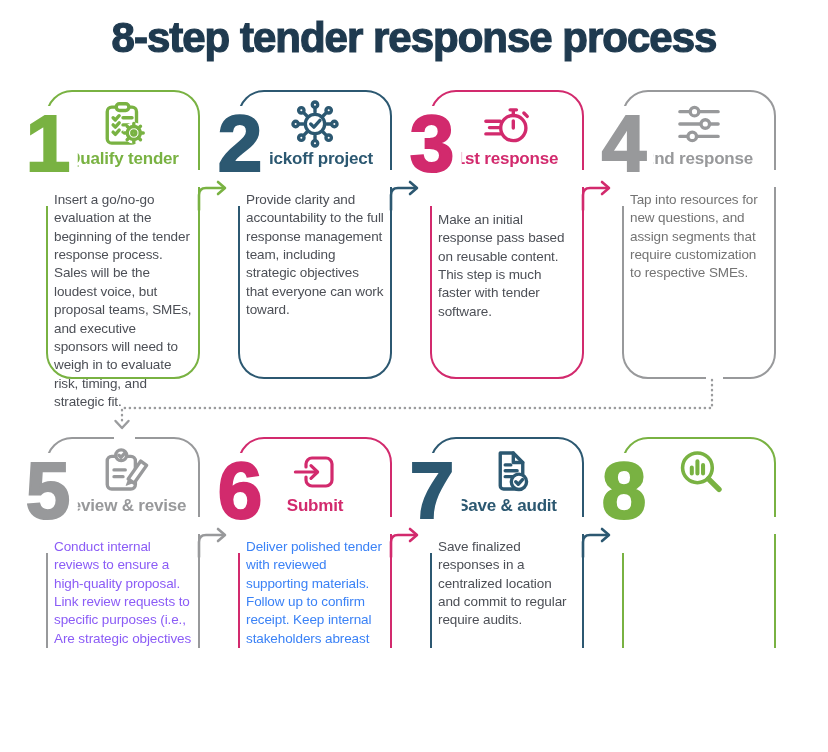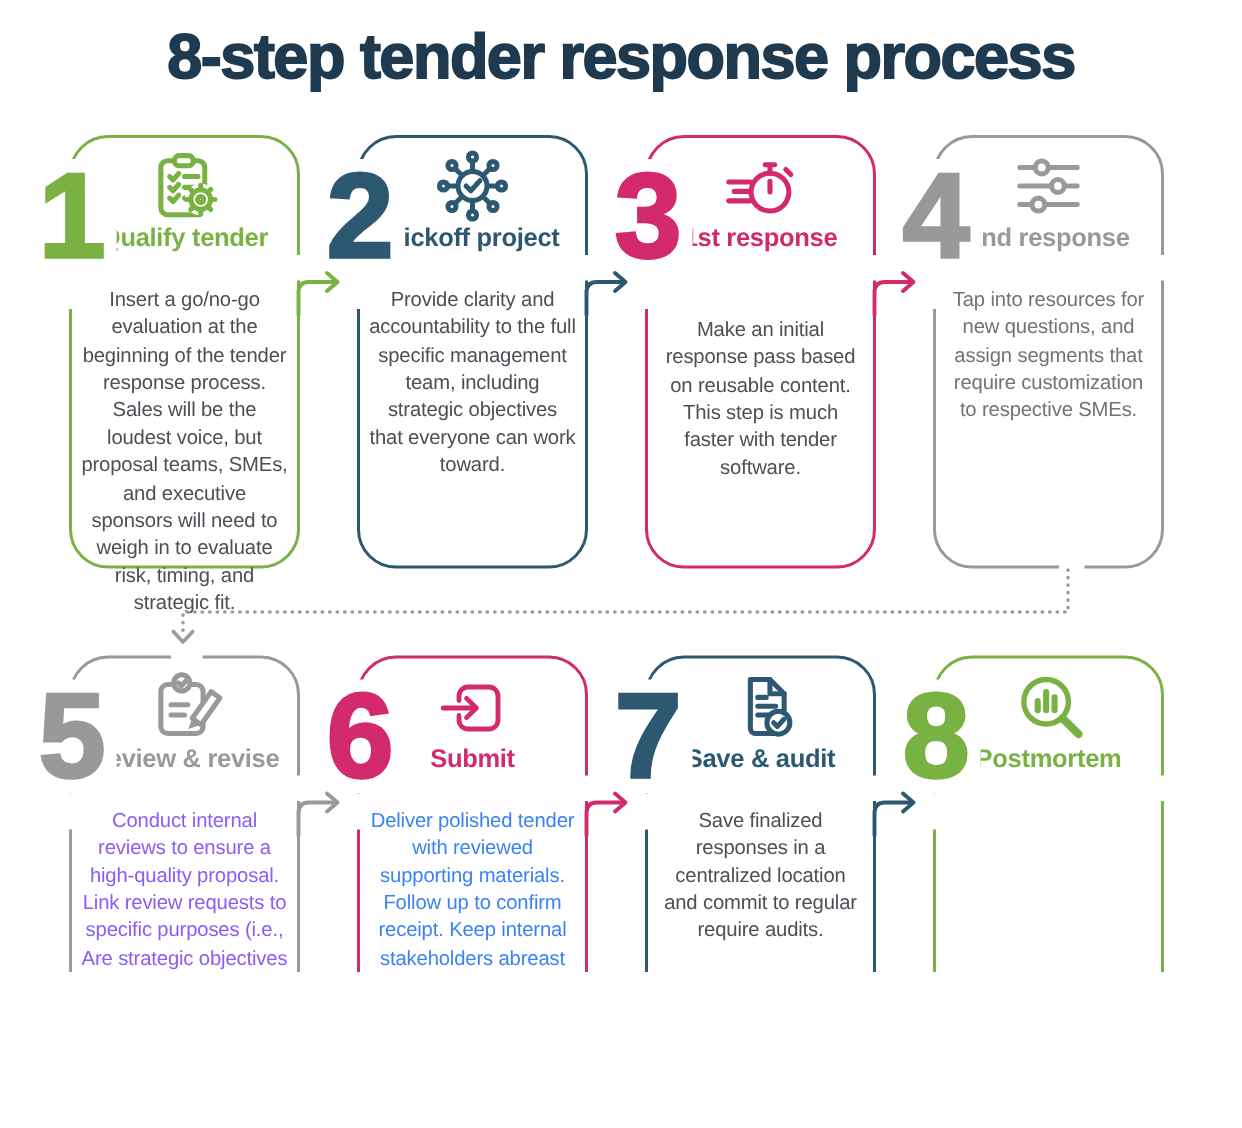--- a/index.html
+++ b/index.html
@@ -15,21 +15,21 @@
        background:#fff;-webkit-text-stroke:2.2px currentColor;}
   .gap{position:absolute;background:#fff;}
   .gap-left{left:-4px;top:90px;width:7px;height:24px;}
   .gap-right{right:-4px;top:78px;width:7px;height:17px;}
   .gap-bottom{bottom:-4px;left:82px;width:17px;height:7px;}
   .gap-top{top:-4px;left:66px;width:21px;height:7px;}
   .icon-wrap{position:absolute;top:5px;left:0;right:0;display:flex;justify-content:center;}
   .icon-wrap svg{display:block;}
   .card-title{position:absolute;top:57px;left:2px;right:2px;text-align:center;
               font-size:17px;font-weight:700;letter-spacing:-0.2px;}
-  .body{position:absolute;top:99px;left:6px;right:6px;text-align:center;
+  .body{position:absolute;top:99px;left:6px;right:6px;
         font-size:13.5px;line-height:1.36;letter-spacing:-0.1px;font-weight:500;}
   .flow-arrow{position:absolute;}
   .connector{position:absolute;left:100px;top:374px;}
 </style>
 </head>
 <body>
 
 <div class="canvas">
 
   <div class="main-title" style="color: rgb(31, 58, 79);">8-step tender response process</div>
@@ -71,21 +71,21 @@
         <circle cx="12" cy="20.6" r="1.2"></circle>
           <circle cx="5.92" cy="18.08" r="1.2"></circle>
         <circle cx="3.4" cy="12" r="1.2"></circle>
           <circle cx="5.92" cy="5.92" r="1.2"></circle>
         <circle cx="12" cy="3.4" r="1.2"></circle>
           <circle cx="18.08" cy="5.92" r="1.2"></circle>
       </svg>
     </div>
     <div class="card-title">Kickoff project</div>
     <div class="num">2</div>
-    <div class="body" style="color: rgb(76, 79, 86);">Provide clarity and accountability to the full specific management team, including strategic objectives that everyone can work toward.</div>
+    <div class="body" style="color: rgb(76, 79, 86);">Provide clarity and accountability to the full response management team, including strategic objectives that everyone can work toward.</div>
   </div>
 
   <div class="card" style="left: 430px; top: 90px; color: rgb(210, 42, 109);">
     <div class="gap gap-left"></div>
     <div class="gap gap-right"></div>
     <div class="icon-wrap">
       <svg width="54" height="54" viewBox="0 0 24 24" fill="none" stroke="currentColor" stroke-width="1.5" stroke-linecap="round" stroke-linejoin="round">
         <circle cx="14.8" cy="13.8" r="5.6"></circle>
         <path d="M14.8,13.8 V10.6"></path>
         <path d="M13.4,5.7 h2.8 M14.8,5.7 V8.2"></path>
@@ -169,21 +169,20 @@
   <div class="card" style="left: 622px; top: 437px; color: rgb(121, 178, 66);">
     <div class="gap gap-left"></div>
     <div class="gap gap-right"></div>
     <div class="icon-wrap">
       <svg width="54" height="54" viewBox="0 0 24 24" fill="none" stroke="currentColor" stroke-width="1.6" stroke-linecap="round" stroke-linejoin="round">
         <circle cx="11.3" cy="10.6" r="6.6"></circle>
         <path d="M16.2,15.5 L20.9,20.2" stroke-width="2.4"></path>
         <path d="M8.8,13.1 V10.4 M11.3,13.1 V7.7 M13.8,13.1 V9.3" stroke-width="1.8"></path>
       </svg>
     </div>
-    <div class="card-title">Postmortem</div>
     <div class="num">8</div>
   </div>
 
   <svg class="flow-arrow" style="left: 195px; top: 178px; color: rgb(121, 178, 66);" width="38" height="40" viewBox="0 0 38 40" fill="none" stroke="currentColor" stroke-width="2.6" stroke-linecap="round" stroke-linejoin="round">
     <path d="M4,32 L4,17 Q4,10 11,10 L29,10"></path>
       <path d="M23,4 L30,10 L23,16"></path>
   </svg>
   <svg class="flow-arrow" style="left: 387px; top: 178px; color: rgb(44, 88, 113);" width="38" height="40" viewBox="0 0 38 40" fill="none" stroke="currentColor" stroke-width="2.6" stroke-linecap="round" stroke-linejoin="round">
     <path d="M4,32 L4,17 Q4,10 11,10 L29,10"></path>
       <path d="M23,4 L30,10 L23,16"></path>

